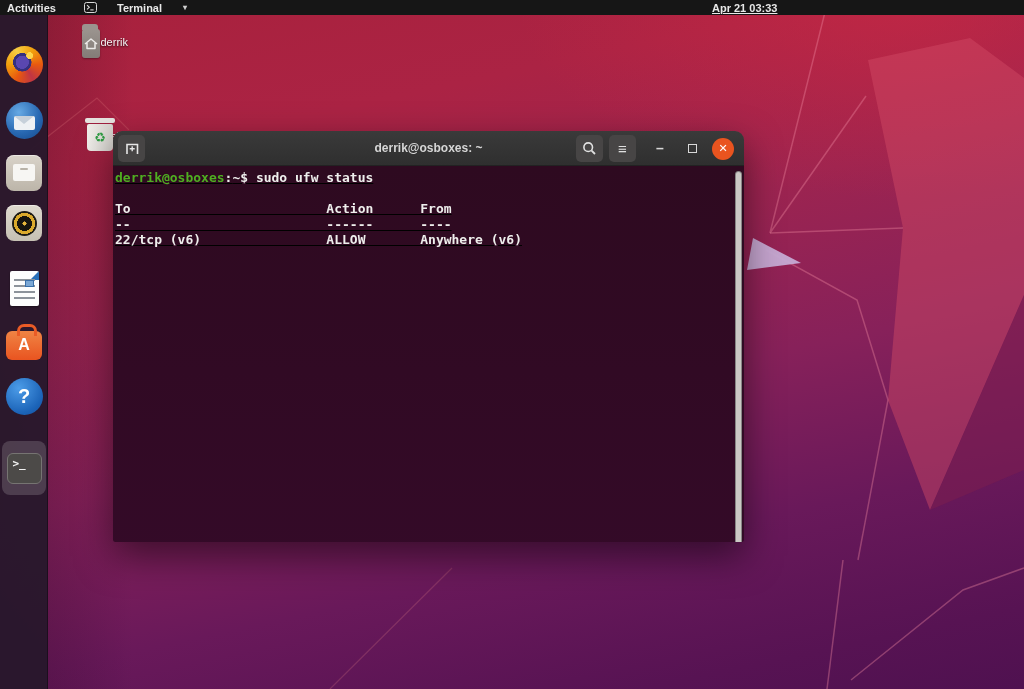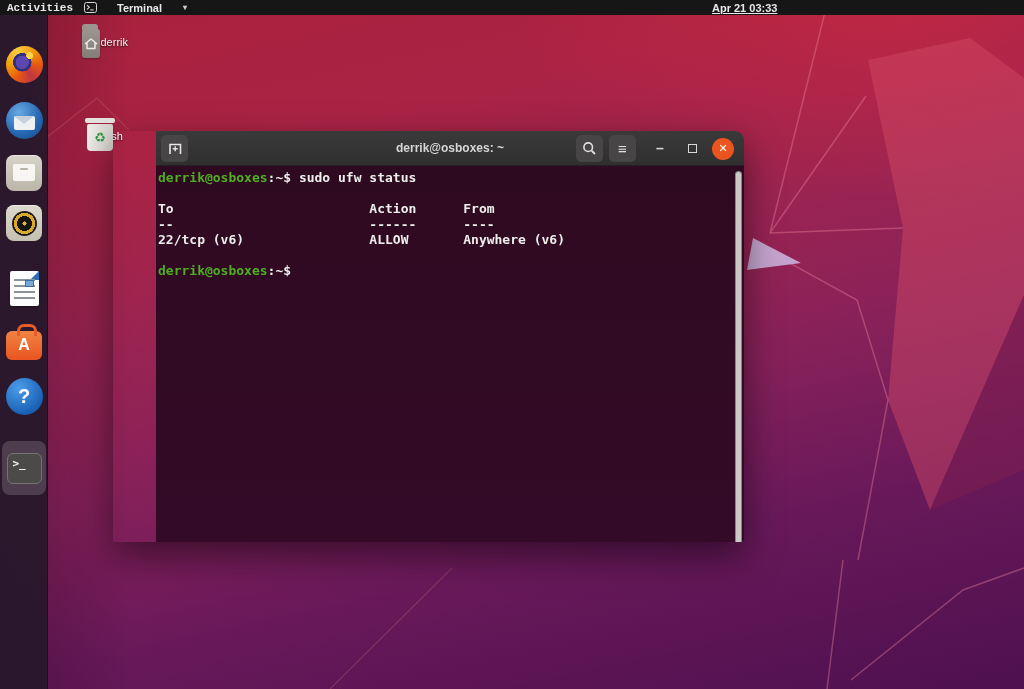--- a/index.html
+++ b/index.html
@@ -15,21 +15,21 @@
       radial-gradient(ellipse 620px 320px at 88% 0%, rgba(208,42,68,.55), rgba(208,42,68,0) 62%),
       linear-gradient(90deg, rgba(28,4,24,.30), rgba(28,4,24,0) 13%),
       linear-gradient(168deg, #a8213c 0%, #ab2344 20%, #9d2450 38%, #87215a 57%, #69195a 75%, #571353 91%, #4f1150 100%);
   }
   .wallpaper svg{ position:absolute; inset:0; }
   
   .top-bar{
     position:absolute; left:0; top:0; width:1024px; height:15px; z-index:30;
     background:#161616; color:#e8e8e8; font-size:11px; display:flex; align-items:center;
   }
-  .activities{ padding:8px 7px; height:100%; display:flex; align-items:center; font-weight:700;font-family:Liberation Mono, monospace; }
+  .activities{ padding:8px 7px; height:100%; display:flex; align-items:center; font-weight:700; }
   .app-menu{ position:absolute; left:84px; top:0; height:100%; display:flex; align-items:center; gap:20px; font-weight:700; }
   .app-menu .caret{ font-size:8px; color:#cfcfcf; margin-left:1px; }
   .clock{ position:absolute; left:712px; top:0; height:100%; display:flex; align-items:center; font-weight:700;text-decoration:underline; }
   
   .dock{
     position:absolute; left:0; top:15px; bottom:0; width:48px; z-index:15;
     background:rgba(41,24,44,.96); border-right:1px solid rgba(0,0,0,.35);
   }
   .dock-cell{ position:absolute; left:2px; width:44px; height:50px; display:flex; align-items:center; justify-content:center; }
   .dock-cell.active{ background:rgba(255,255,255,.16); border-radius:8px; height:54px; }
@@ -75,34 +75,34 @@
     display:flex; align-items:center; justify-content:center; box-shadow:0 1px 2px rgba(0,0,0,.35); }
   .folder::before{ content:""; position:absolute; top:-5px; left:0; width:16px; height:6px;
     background:#9b948f; border-radius:3px 3px 0 0; }
   .trash{ width:30px; height:36px; position:relative; display:flex; align-items:center; justify-content:center; }
   .trash-lid{ position:absolute; top:2px; left:0; width:30px; height:5px; background:#e5e3df; border-radius:2px; }
   .trash-body{ position:absolute; top:8px; left:2px; width:26px; height:27px; border-radius:2px 2px 4px 4px;
     background:linear-gradient(90deg,#f0eeea,#d6d3ce); display:flex; align-items:center; justify-content:center;
     color:#2f9e44; font-size:13px; }
   
   .window{ position:absolute; left:113px; top:131px; width:631px; height:411px; z-index:20;
-    border-radius:9px 9px 2px 2px; box-shadow:0 14px 36px rgba(0,0,0,.5); overflow:hidden;padding-left:43px; }
+    border-radius:9px 9px 2px 2px; box-shadow:0 14px 36px rgba(0,0,0,.5); overflow:hidden; }
   .titlebar{ position:relative; height:35px; background:linear-gradient(#3a3a3a,#2f2f2f);
     border-bottom:1px solid #222; display:flex; align-items:center; }
   .titlebar-title{ position:absolute; left:0; right:0; text-align:center; color:#d6d6d6; font-size:12px; font-weight:700; pointer-events:none; }
   .tb-btn{ width:27px; height:27px; border-radius:5px; background:#474545; display:flex; align-items:center; justify-content:center; }
   .newtab-btn{ margin-left:5px; }
   .tb-right{ position:absolute; right:10px; top:4px; display:flex; align-items:center; }
   .menu-btn{ margin-left:6px; color:#e0e0e0; font-size:15px; }
   .win-min{ width:20px; margin-left:14px; color:#d8d8d8; font-size:14px; font-weight:700; text-align:center; line-height:27px; }
   .win-max{ width:20px; margin-left:12px; display:flex; align-items:center; justify-content:center; height:27px; }
   .win-max .box{ width:9px; height:9px; border:1.5px solid #d8d8d8; }
   .win-close{ width:22px; height:22px; margin-left:10px; border-radius:50%; background:#e9541f;
     color:#fff; font-size:11px; display:flex; align-items:center; justify-content:center; }
-  .terminal-body{ position:relative; height:410px; background:linear-gradient(#2e0a20,#340a28); padding:4px 14px 0 2px; }
+  .terminal-body{ position:relative; height:410px; background:linear-gradient(#2e0a20,#340a28); padding:4px 14px 0 2px;text-decoration:underline; }
   .tline{ font:700 13px "DejaVu Sans Mono", monospace; line-height:15.5px; min-height:15.5px;
     color:#eeeeec; white-space:pre; }
   .tline .g{ color:#4fae21; }
   .scrollbar{ position:absolute; right:2px; top:5px; bottom:5px; width:7px; background:#cbc8c5;
     border:1px solid rgba(80,80,80,.55); border-radius:4px; }
 </style>
 </head>
 <body>
 
 <div class="screen">
@@ -220,18 +220,17 @@
       </div>
     </div>
 
     <div class="terminal-body">
       <pre class="tline"><span class="g">derrik@osboxes</span><span>:</span><span>~</span><span>$ </span><span>sudo ufw status</span></pre>
       <pre class="tline"></pre>
       <pre class="tline">To                         Action      From</pre>
       <pre class="tline">--                         ------      ----</pre>
       <pre class="tline">22/tcp (v6)                ALLOW       Anywhere (v6)</pre>
       <pre class="tline"></pre>
-      <pre class="tline"><span class="g">derrik@osboxes</span><span>:</span><span>~</span><span>$ </span></pre>
       <div class="scrollbar"></div>
     </div>
   </div>
 
 </div>
 
 </body></html>

